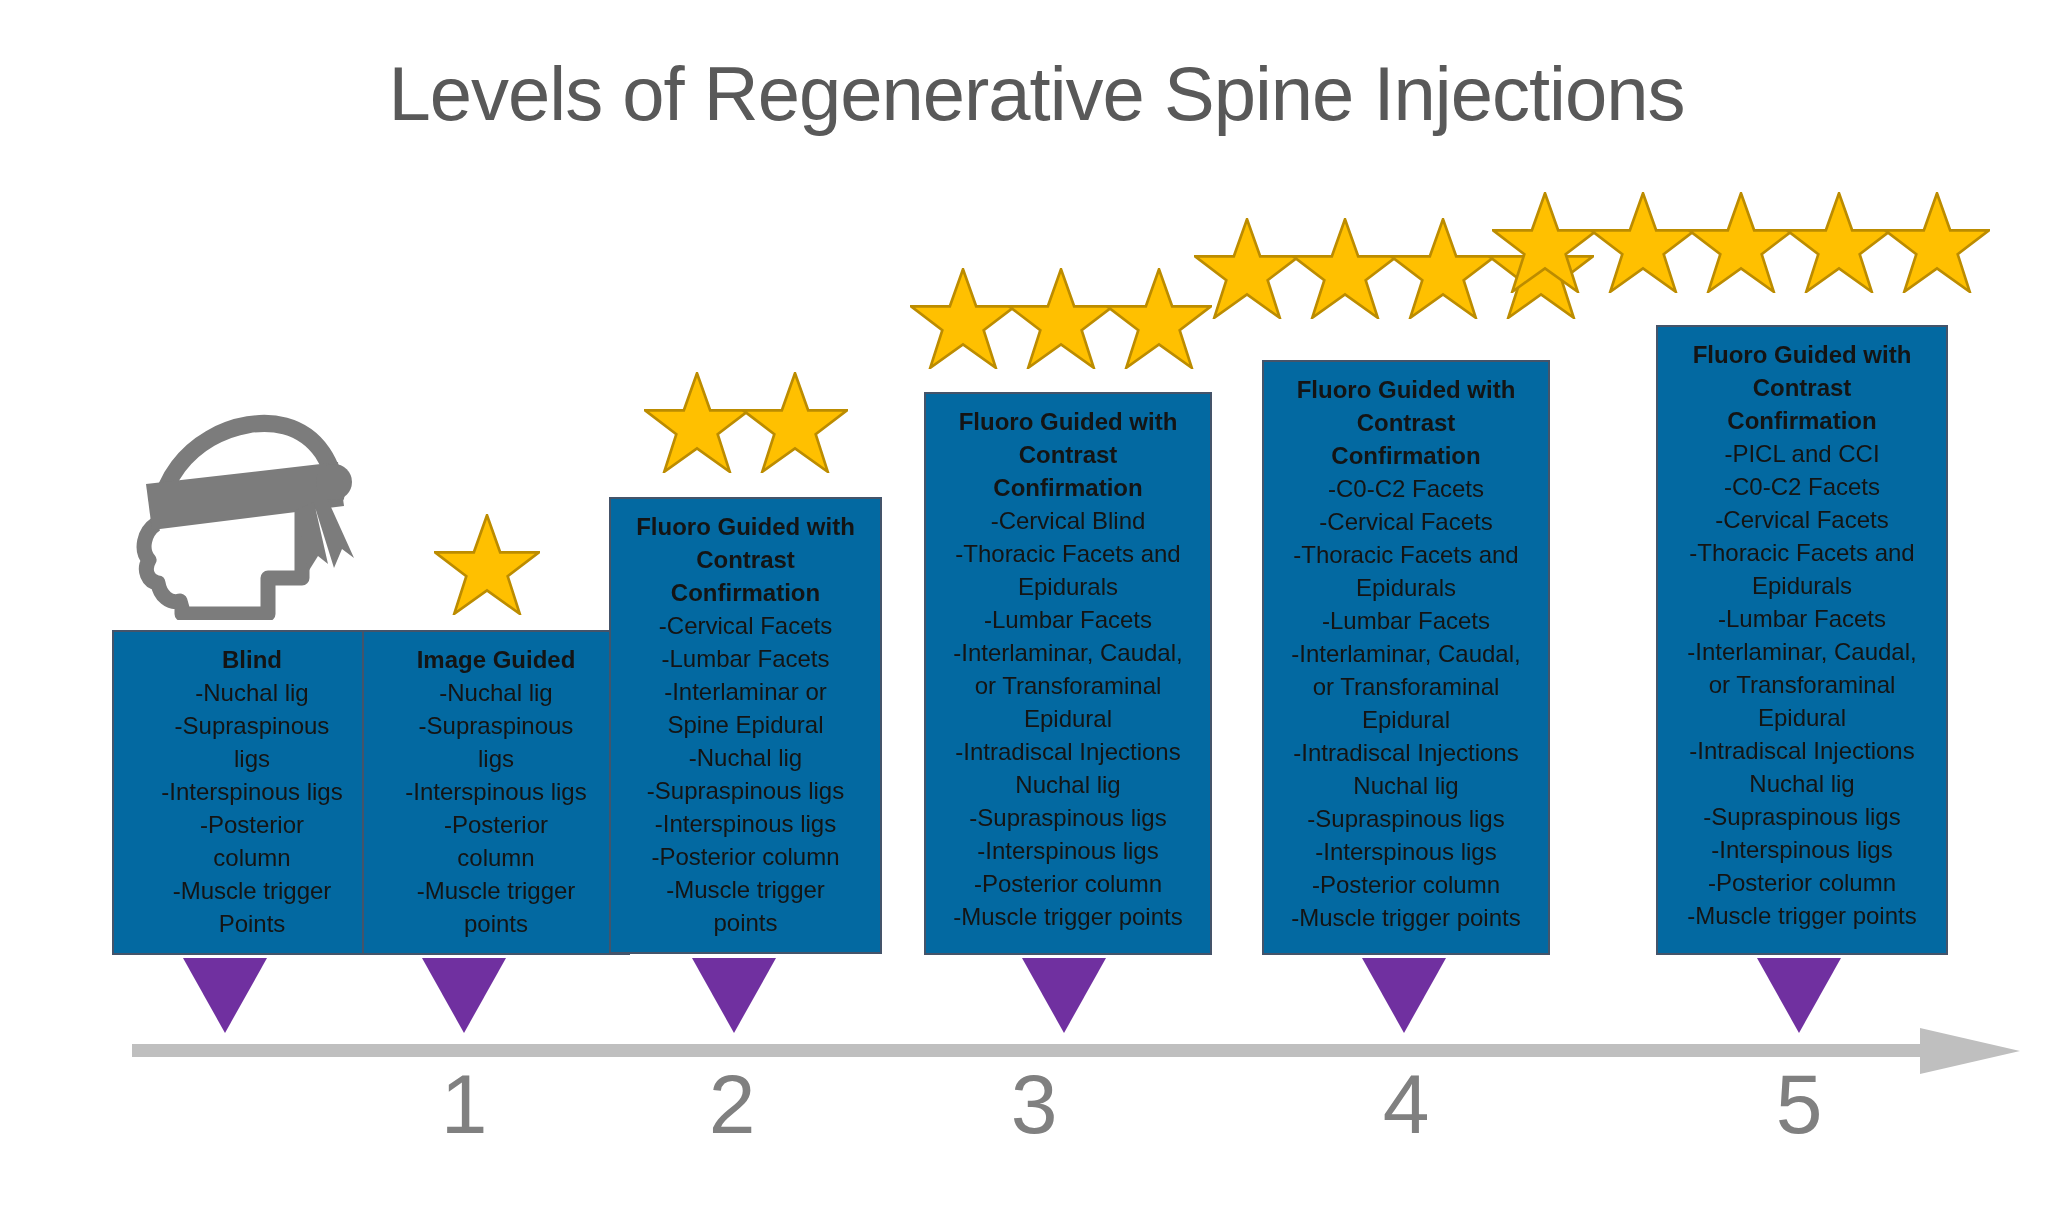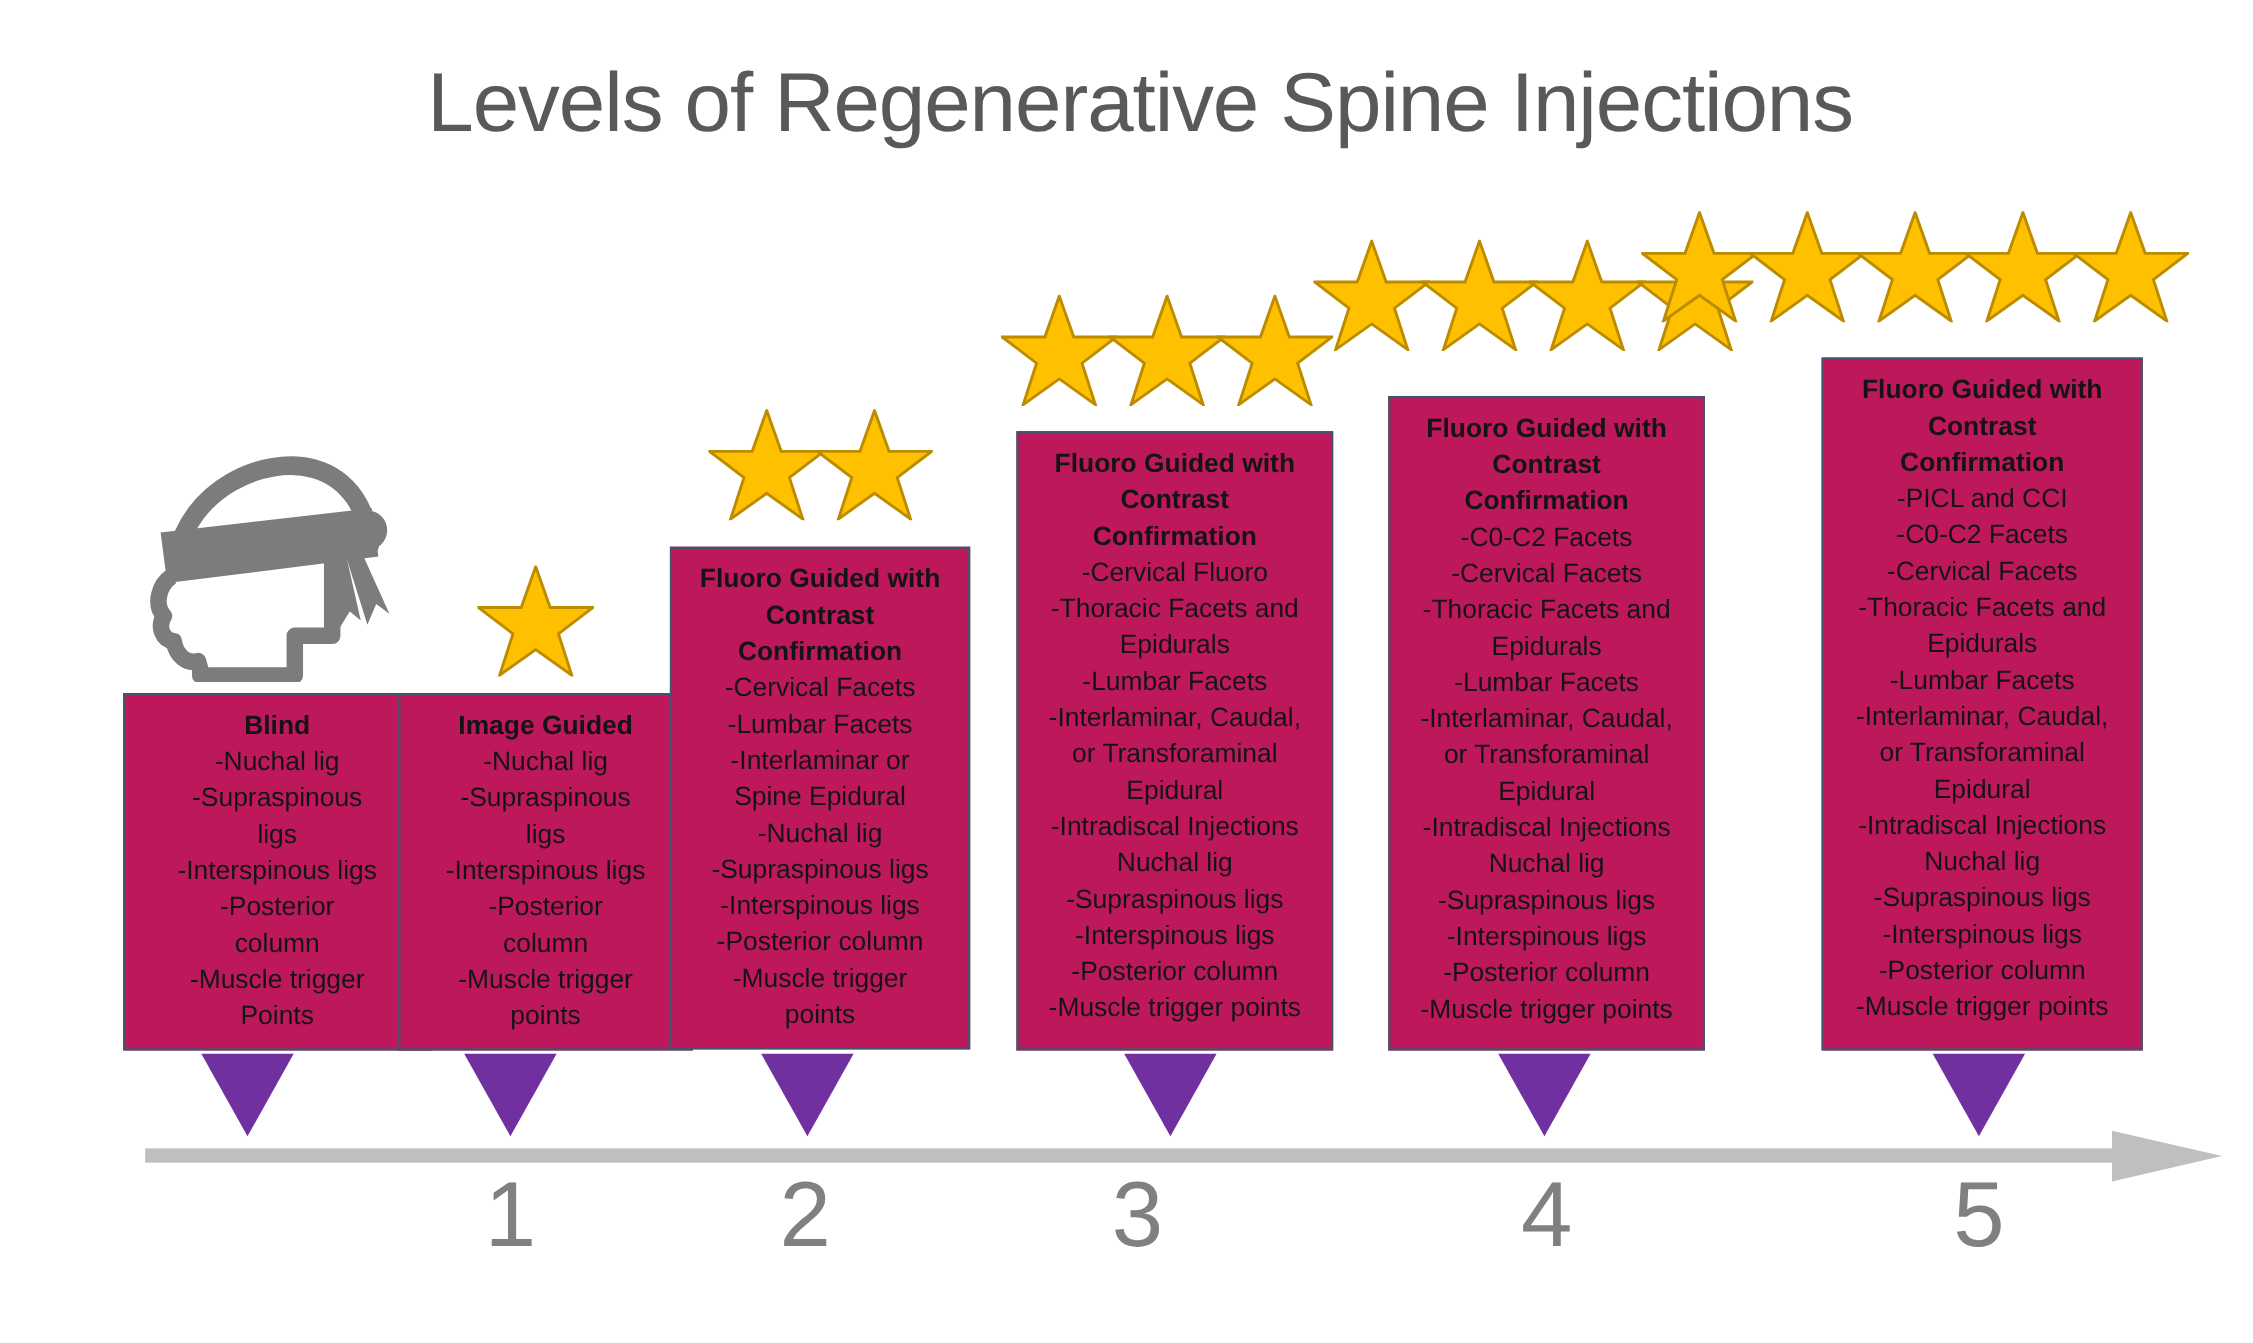--- a/index.html
+++ b/index.html
@@ -1,21 +1,21 @@
 <!DOCTYPE html>
 <html style="--title-gray: #595959; --number-gray: #808080; --bar-gray: #BFBFBF; --box-border: #44546A; --accent-purple: #7030A0; --star-fill: #FFC000; --star-stroke: #BC8C00; --icon-gray: #7C7C7C;"><head>
 <meta charset="utf-8">
 <style>
   html,body{margin:0;padding:0;background:#ffffff;}
   .canvas{position:relative;width:2048px;height:1221px;background:#ffffff;
           font-family:"Liberation Sans",sans-serif;overflow:hidden;margin-left:44px;}
   .title{position:absolute;left:0;top:50px;width:1985px;text-align:center;
          font-size:76px;font-weight:400;letter-spacing:-1px;
          color:var(--title-gray,#595959);}
-  .box{position:absolute;background:#be185d;border:2px solid var(--box-border,#44546A);
+  .box{position:absolute;background:#0369a1;border:2px solid var(--box-border,#44546A);
        box-sizing:border-box;text-align:center;color:#141414;
        font-size:24px;line-height:33px;padding-top:11px;}
   .box .hl{font-weight:bold;}
   .star-row{position:absolute;display:flex;}
   .star-row svg{margin-right:-8px;flex:none;}
   .tri{position:absolute;width:0;height:0;top:958px;
        border-left:42px solid transparent;border-right:42px solid transparent;
        border-top:75px solid var(--accent-purple,#7030A0);}
   .bar{position:absolute;left:88px;top:1044px;width:1795px;height:13px;
        background:var(--bar-gray,#BFBFBF);}
@@ -97,21 +97,21 @@
         </svg>
         <svg width="106" height="101" viewBox="0 0 100 95">
           <polygon points="50,1 62.4,36 99,36 69.5,58.5 80.9,94 50,72 19.1,94 30.5,58.5 1,36 37.6,36" fill="var(--star-fill,#FFC000)" stroke="var(--star-stroke,#BC8C00)" stroke-width="2.5"></polygon>
         </svg>
       </div>
       <div class="tri" style="left: 648px;"></div>
       <div class="box" style="left: 880px; top: 392px; width: 288px; height: 563px;">
         <div class="hl">Fluoro Guided with</div>
         <div class="hl">Contrast</div>
         <div class="hl">Confirmation</div>
-        <div>-Cervical Fluoro</div>
+        <div>-Cervical Blind</div>
         <div>-Thoracic Facets and</div>
         <div>Epidurals</div>
         <div>-Lumbar Facets</div>
         <div>-Interlaminar, Caudal,</div>
         <div>or Transforaminal</div>
         <div>Epidural</div>
         <div>-Intradiscal Injections</div>
         <div>Nuchal lig</div>
         <div>-Supraspinous ligs</div>
         <div>-Interspinous ligs</div>

